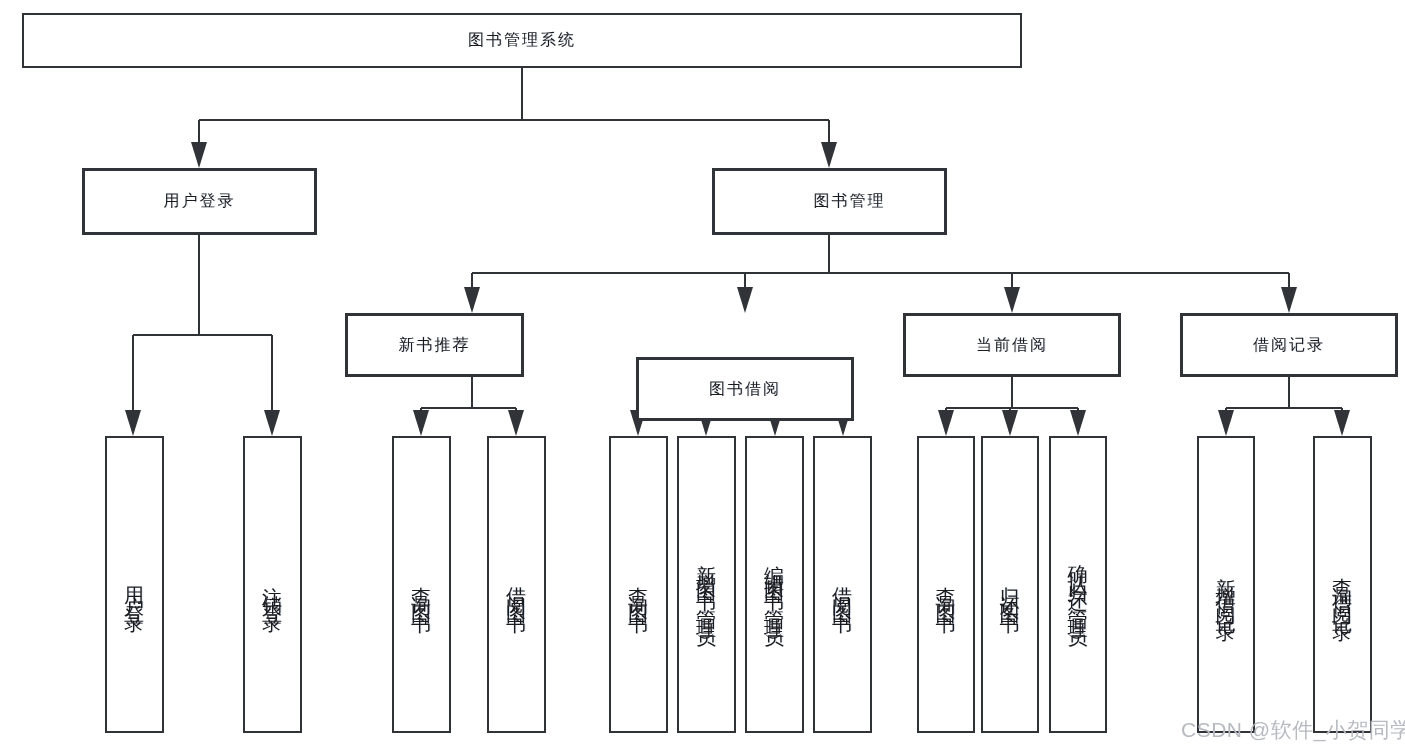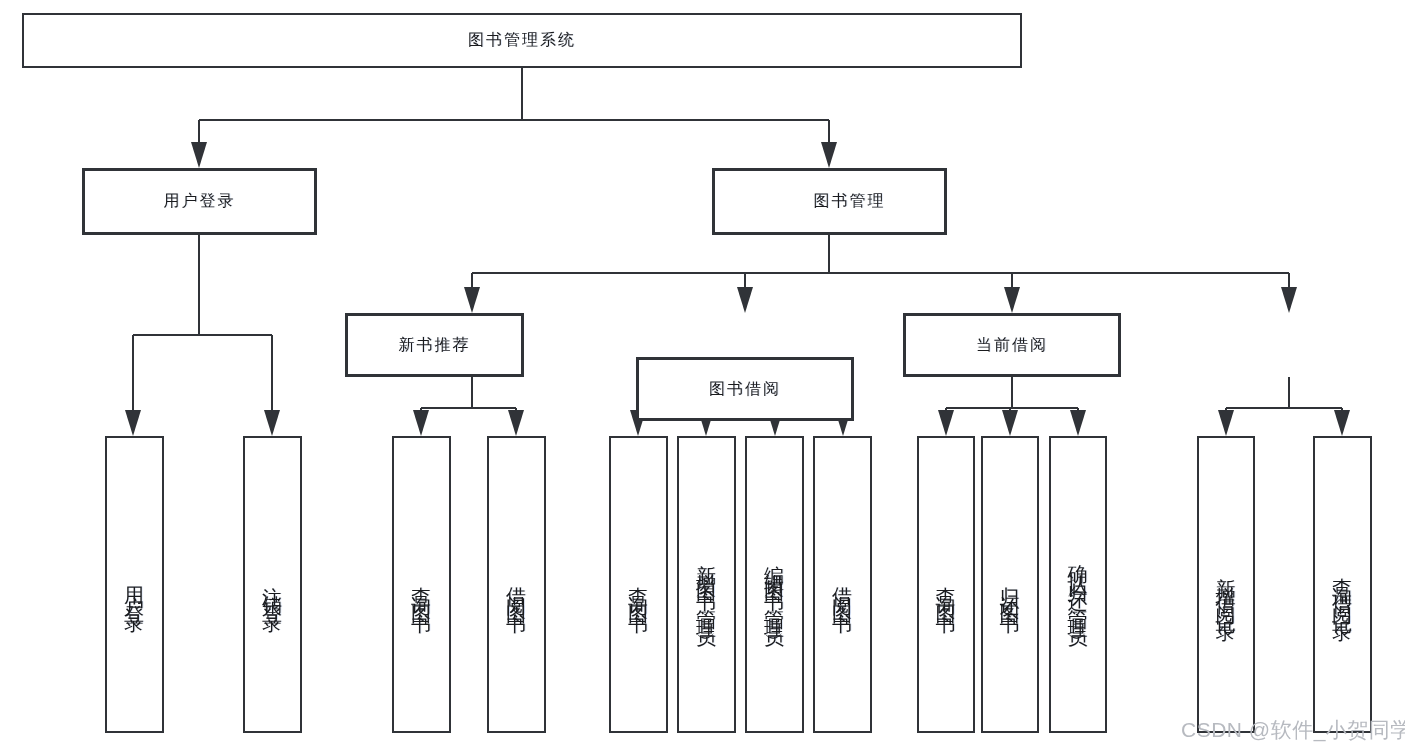--- a/index.html
+++ b/index.html
@@ -114,20 +114,23 @@
 
   <div class="box" style="left:345px;top:313px;width:179px;height:64px;">
     <span>新书推荐</span>
   </div>
   <div class="box" style="left:636px;top:313px;width:218px;height:64px;margin-top:44px;">
     <span>图书借阅</span>
   </div>
   <div class="box" style="left:903px;top:313px;width:218px;height:64px;">
     <span>当前借阅</span>
   </div>
+  <div class="box" style="left:1180px;top:313px;width:218px;height:64px;">
+    <span>借阅记录</span>
+  </div>
 
   <div class="vbox" style="left:105px;">
     <span>用户登录</span>
   </div>
   <div class="vbox" style="left:243px;">
     <span>注销登录</span>
   </div>
 
   <div class="vbox" style="left:392px;">
     <span>查询图书</span>

